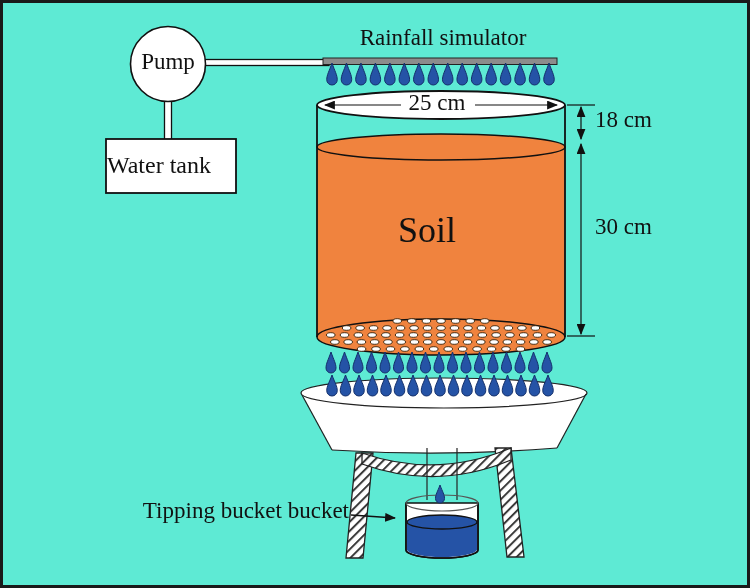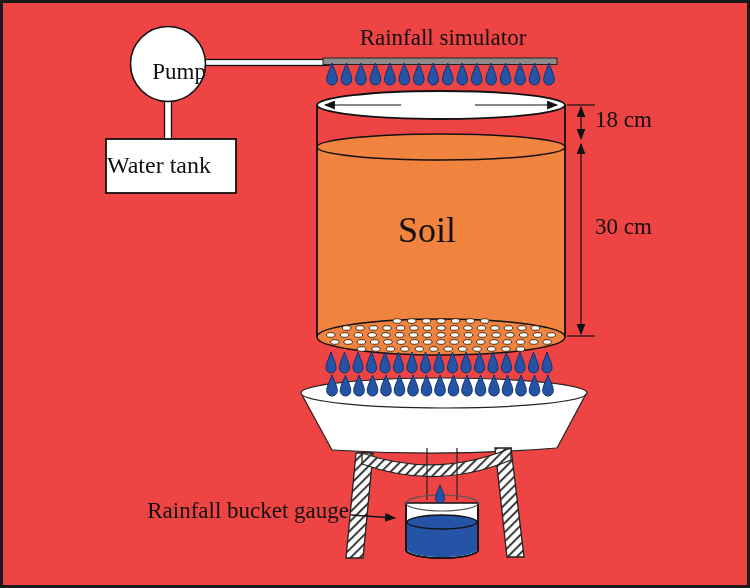--- a/index.html
+++ b/index.html
@@ -1,21 +1,21 @@
 <!DOCTYPE html>
 <html><head>
 <meta charset="utf-8">
 <style>
   html,body{margin:0;padding:0;background:#fff;}
   .stage{
     position:relative;
     width:750px;height:588px;
     box-sizing:border-box;
     border:3px solid #1a1a1a;
-    background:#ef4444;
+    background:#5eead4;
     overflow:hidden;
     font-family:"Liberation Serif", serif;
   }
   .stage svg{position:absolute;left:0;top:0;}
   .lbl{
     position:absolute;
     color:#111;
     font-family:"Liberation Serif", serif;
     white-space:nowrap;
     line-height:1.1;
@@ -208,19 +208,20 @@
     <path d="M403,500 L403,547 A36,8 0 0 0 475,547 L475,500" fill="none" stroke="#111" stroke-width="1.6"></path>
     <ellipse cx="439" cy="500" rx="36" ry="8" fill="none" stroke="#555" stroke-width="1.2"></ellipse>
     <g id="drop-single">
         <path d="M437,482 C439.475,488.75 441.5,491.45 441.5,495.5 A4.5,4.5 0 1,1 432.5,495.5 C432.5,491.45 434.525,488.75 437,482 Z" fill="#2553A6" stroke="#14306B" stroke-width="1"></path>
       </g>
 
     <line x1="348" y1="512" x2="392" y2="515" stroke="#111" stroke-width="1.4" marker-end="url(#arr)"></line>
   </svg>
 
   <div class="lbl center" style="left:330px;top:22px;width:220px;font-size:23px;">Rainfall simulator</div>
-  <div class="lbl center" style="left:127px;top:56px;width:76px;font-size:23px;text-align:right;">Pump</div>
+  <div class="lbl center" style="left:127px;top:46px;width:76px;font-size:23px;">Pump</div>
   <div class="lbl center" style="left:103px;top:149px;width:106px;font-size:24px;">Water tank</div>
+  <div class="lbl center" style="left:396px;top:87px;width:76px;font-size:23px;">25 cm</div>
   <div class="lbl" style="left:592px;top:104px;font-size:23px;">18 cm</div>
   <div class="lbl" style="left:592px;top:211px;font-size:23px;text-align:right;">30 cm</div>
   <div class="lbl center" style="left:384px;top:208px;width:80px;font-size:36px;">Soil</div>
-  <div class="lbl right" style="left:106px;top:495px;width:240px;font-size:23px;">Rainfall bucket gauge</div>
+  <div class="lbl right" style="left:106px;top:495px;width:240px;font-size:23px;">Tipping bucket bucket</div>
 </div>
 
 </body></html>

